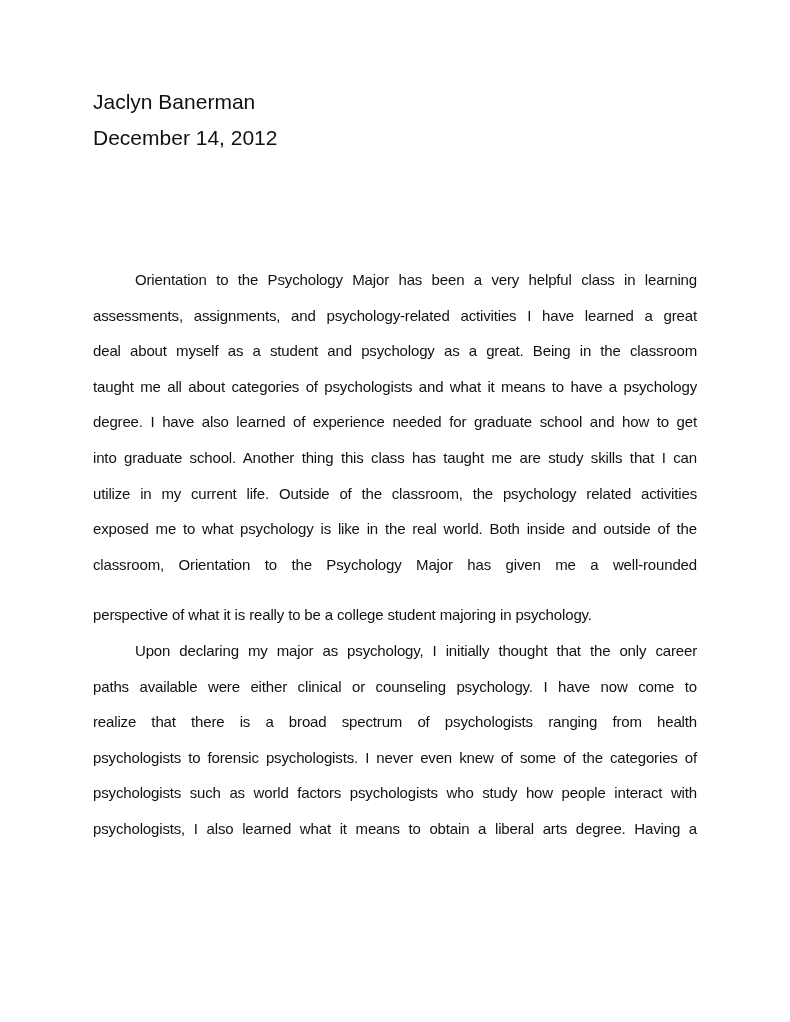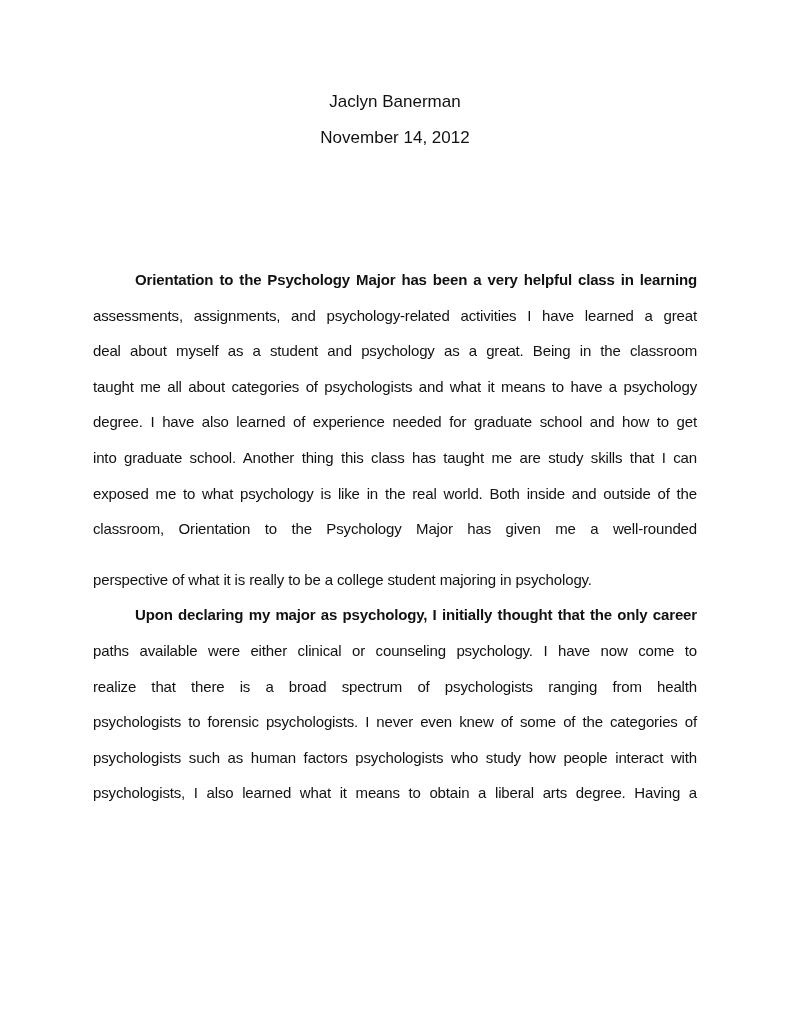--- a/index.html
+++ b/index.html
@@ -24,68 +24,68 @@
     }
     .header-block {
       position: absolute;
       left: 93px;
       top: 92px;
       width: 604px;
     }
     .header-line {
       height: 35.6px;
       line-height: 20px;
-      font-size: 17px;
+      font-size: 21px;
       white-space: nowrap;
-      text-align: center;
     }
     .body-block {
       position: absolute;
       left: 93px;
       top: 270px;
       width: 604px;
     }
     .line {
       display: block;
       height: 35.6px;
       line-height: 20px;
       font-size: 15px;
       white-space: nowrap;
       text-align: justify;
       text-align-last: justify;
       letter-spacing: -0.15px;
     }
-    .line.indent { padding-left: 42px; font-weight: bold; }
+    .line.indent { padding-left: 42px; }
     .line.last { text-align-last: left; margin-top: 15px; }
   </style>
 </head>
 <body>
 
 <div class="page">
 
   <div class="header-block">
     <div class="header-line">Jaclyn Banerman</div>
-    <div class="header-line">November 14, 2012</div>
+    <div class="header-line">December 14, 2012</div>
   </div>
 
   <div class="body-block">
     <div>
       <span class="line indent">Orientation to the Psychology Major has been a very helpful class in learning</span>
       <span class="line">assessments, assignments, and psychology-related activities I have learned a great</span>
       <span class="line">deal about myself as a student and psychology as a great. Being in the classroom</span>
       <span class="line">taught me all about categories of psychologists and what it means to have a psychology</span>
       <span class="line">degree. I have also learned of experience needed for graduate school and how to get</span>
       <span class="line">into graduate school. Another thing this class has taught me are study skills that I can</span>
+      <span class="line">utilize in my current life. Outside of the classroom, the psychology related activities</span>
       <span class="line">exposed me to what psychology is like in the real world. Both inside and outside of the</span>
       <span class="line">classroom, Orientation to the Psychology Major has given me a well-rounded</span>
       <span class="line last">perspective of what it is really to be a college student majoring in psychology.</span>
     </div>
     <div>
       <span class="line indent">Upon declaring my major as psychology, I initially thought that the only career</span>
       <span class="line">paths available were either clinical or counseling psychology. I have now come to</span>
       <span class="line">realize that there is a broad spectrum of psychologists ranging from health</span>
       <span class="line">psychologists to forensic psychologists. I never even knew of some of the categories of</span>
-      <span class="line">psychologists such as human factors psychologists who study how people interact with</span>
+      <span class="line">psychologists such as world factors psychologists who study how people interact with</span>
       <span class="line">psychologists, I also learned what it means to obtain a liberal arts degree. Having a</span>
     </div>
   </div>
 
 </div>
 
 </body></html>

